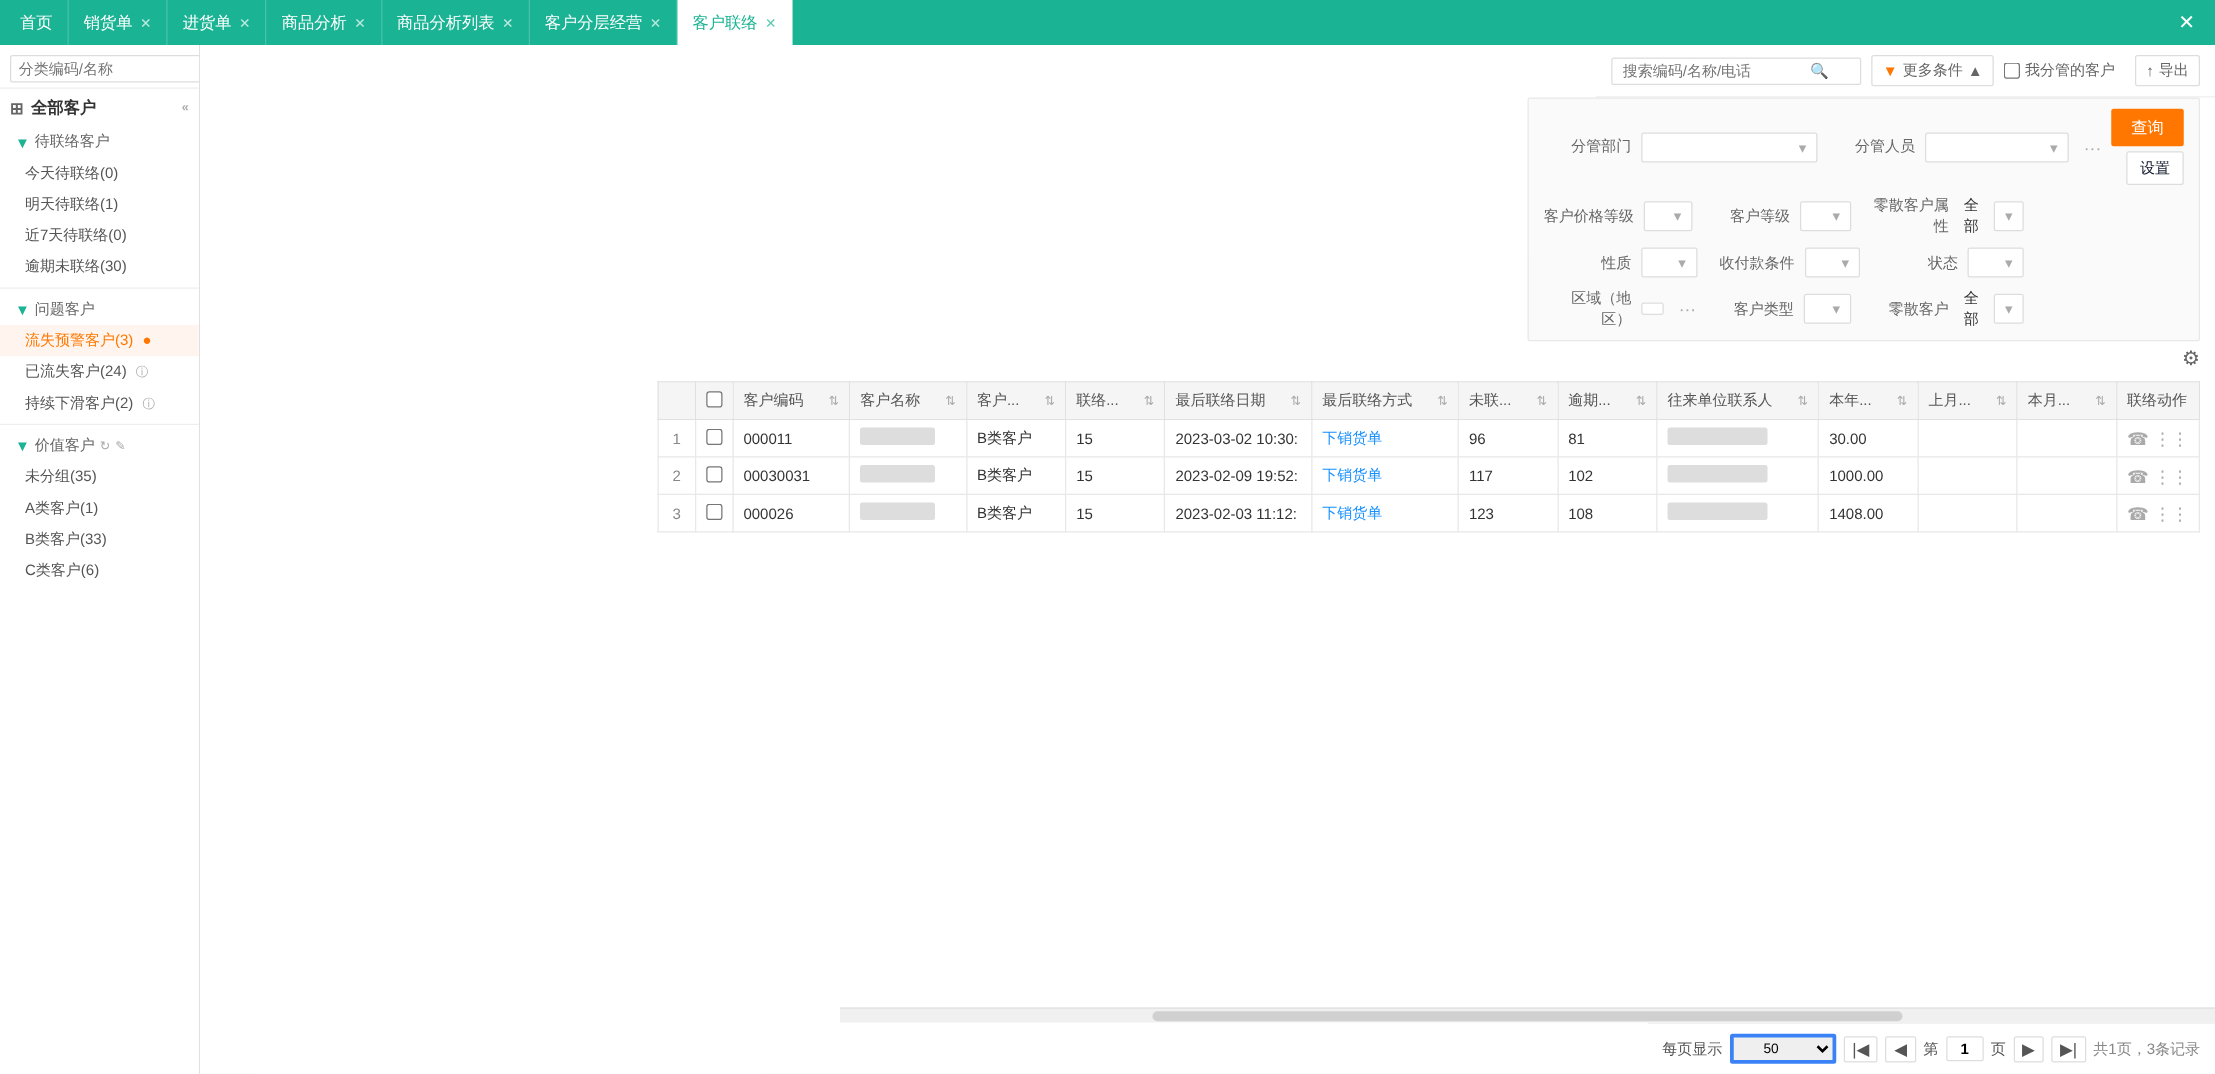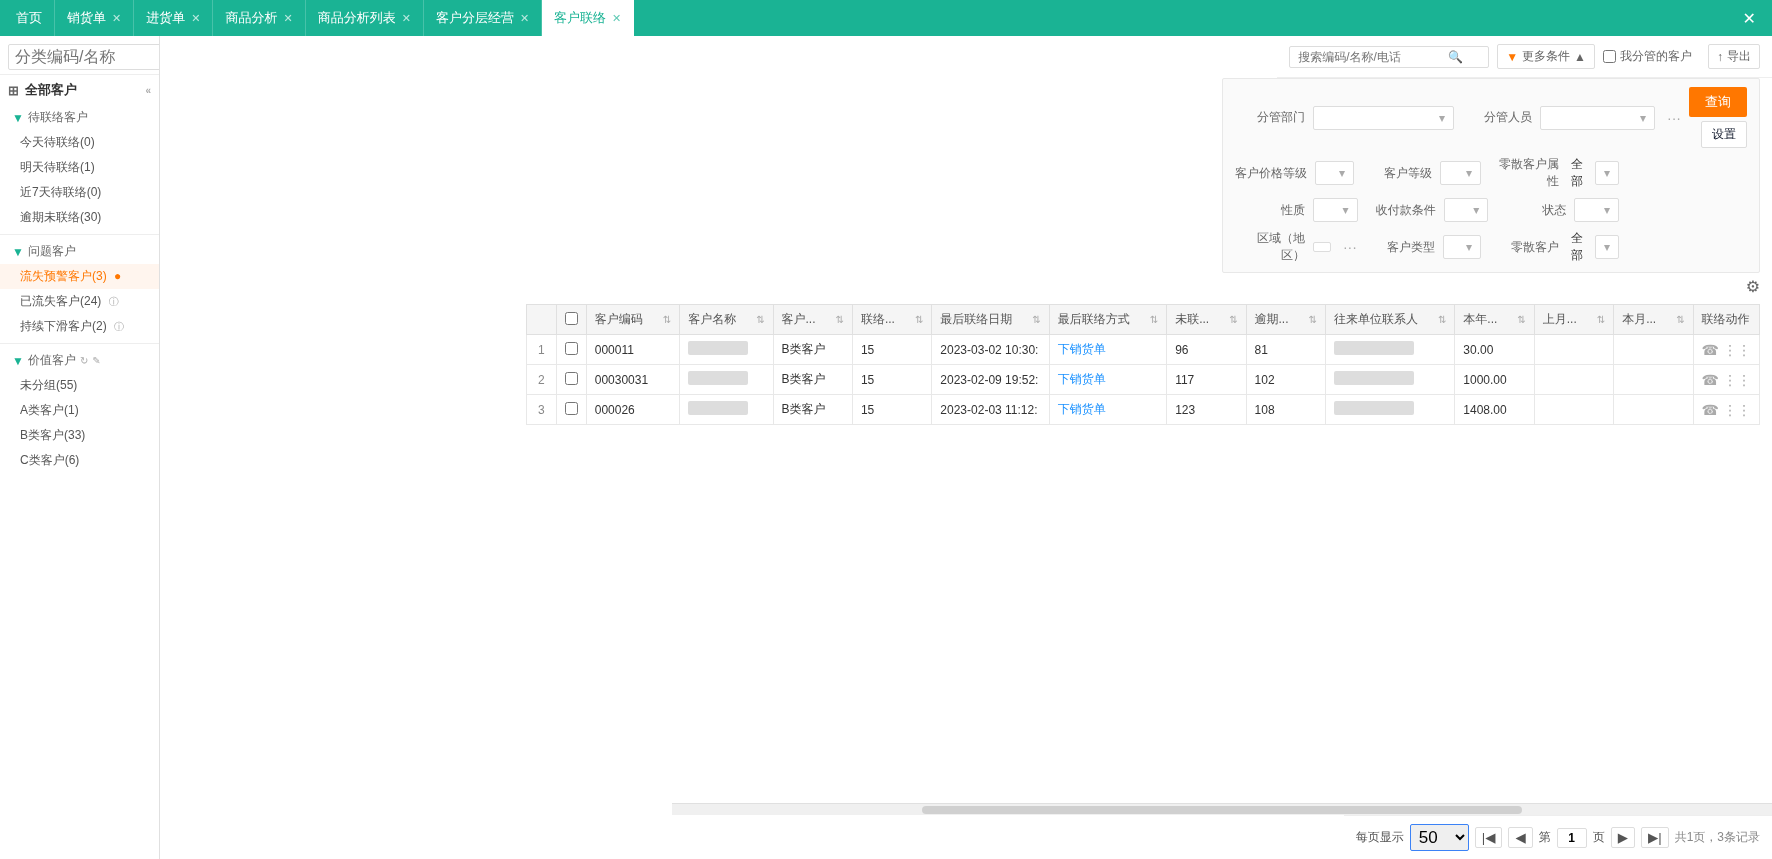--- a/index.html
+++ b/index.html
@@ -39,21 +39,21 @@
       display: flex; flex-direction: column;
       overflow-y: auto;
     }
     .sidebar-search {
       display: flex; align-items: center;
       padding: 8px 8px 4px 8px;
       border-bottom: 1px solid #eee;
     }
     .sidebar-search input {
       flex: 1; border: 1px solid #ddd; border-radius: 2px;
-      padding: 3px 6px; font-size: 16px; outline: none;
+      padding: 3px 6px; font-size: 12px; outline: none;
     }
 
     .sidebar-section-header {
       display: flex; align-items: center;
       padding: 6px 8px; font-weight: bold; font-size: 13px;
       color: #333; cursor: pointer;
     }
     .sidebar-section-header .grid-icon { margin-right: 6px; color: #666; }
     .sidebar-section-header .collapse-icon { margin-left: auto; color: #aaa; font-size: 10px; }
 
@@ -196,22 +196,22 @@
       width: 600px;
     }
 
     
     .pagination {
       display: flex; align-items: center; justify-content: flex-end;
       padding: 8px 12px; border-top: 1px solid #eee;
       gap: 6px; font-size: 12px; color: #555;
     }
     .pagination select {
-      border: 1px solid #3b82f6; border-radius: 2px; padding: 2px 4px;
-      font-size: 17px; outline: none;
+      border: 3px solid #3b82f6; border-radius: 2px; padding: 2px 20px;
+      font-size: 11px; outline: none;
     }
     .pagination .pg-btn {
       border: 1px solid #ddd; border-radius: 2px;
       padding: 2px 6px; cursor: pointer; background: #fff; color: #555;
     }
     .pagination .pg-input {
       border: 1px solid #ddd; border-radius: 2px;
       width: 30px; text-align: center; padding: 2px 4px;
       font-size: 12px; outline: none; font-weight: bold;
     }
@@ -314,21 +314,21 @@
 
     <div class="sidebar-divider"></div>
 
     <div class="sidebar-group-title">
       <span class="arrow">▼</span>
       <span>价值客户</span>
       <span style="margin-left:4px;color:#aaa;font-size:10px;">↻</span>
       <span style="margin-left:4px;color:#aaa;font-size:10px;">✎</span>
     </div>
     <div class="sidebar-item">
-      <span>未分组(55)</span>
+      <span>未分组(35)</span>
     </div>
     <div class="sidebar-item">
       <span>A类客户(1)</span>
     </div>
     <div class="sidebar-item">
       <span>B类客户(33)</span>
     </div>
     <div class="sidebar-item">
       <span>C类客户(6)</span>
     </div>

